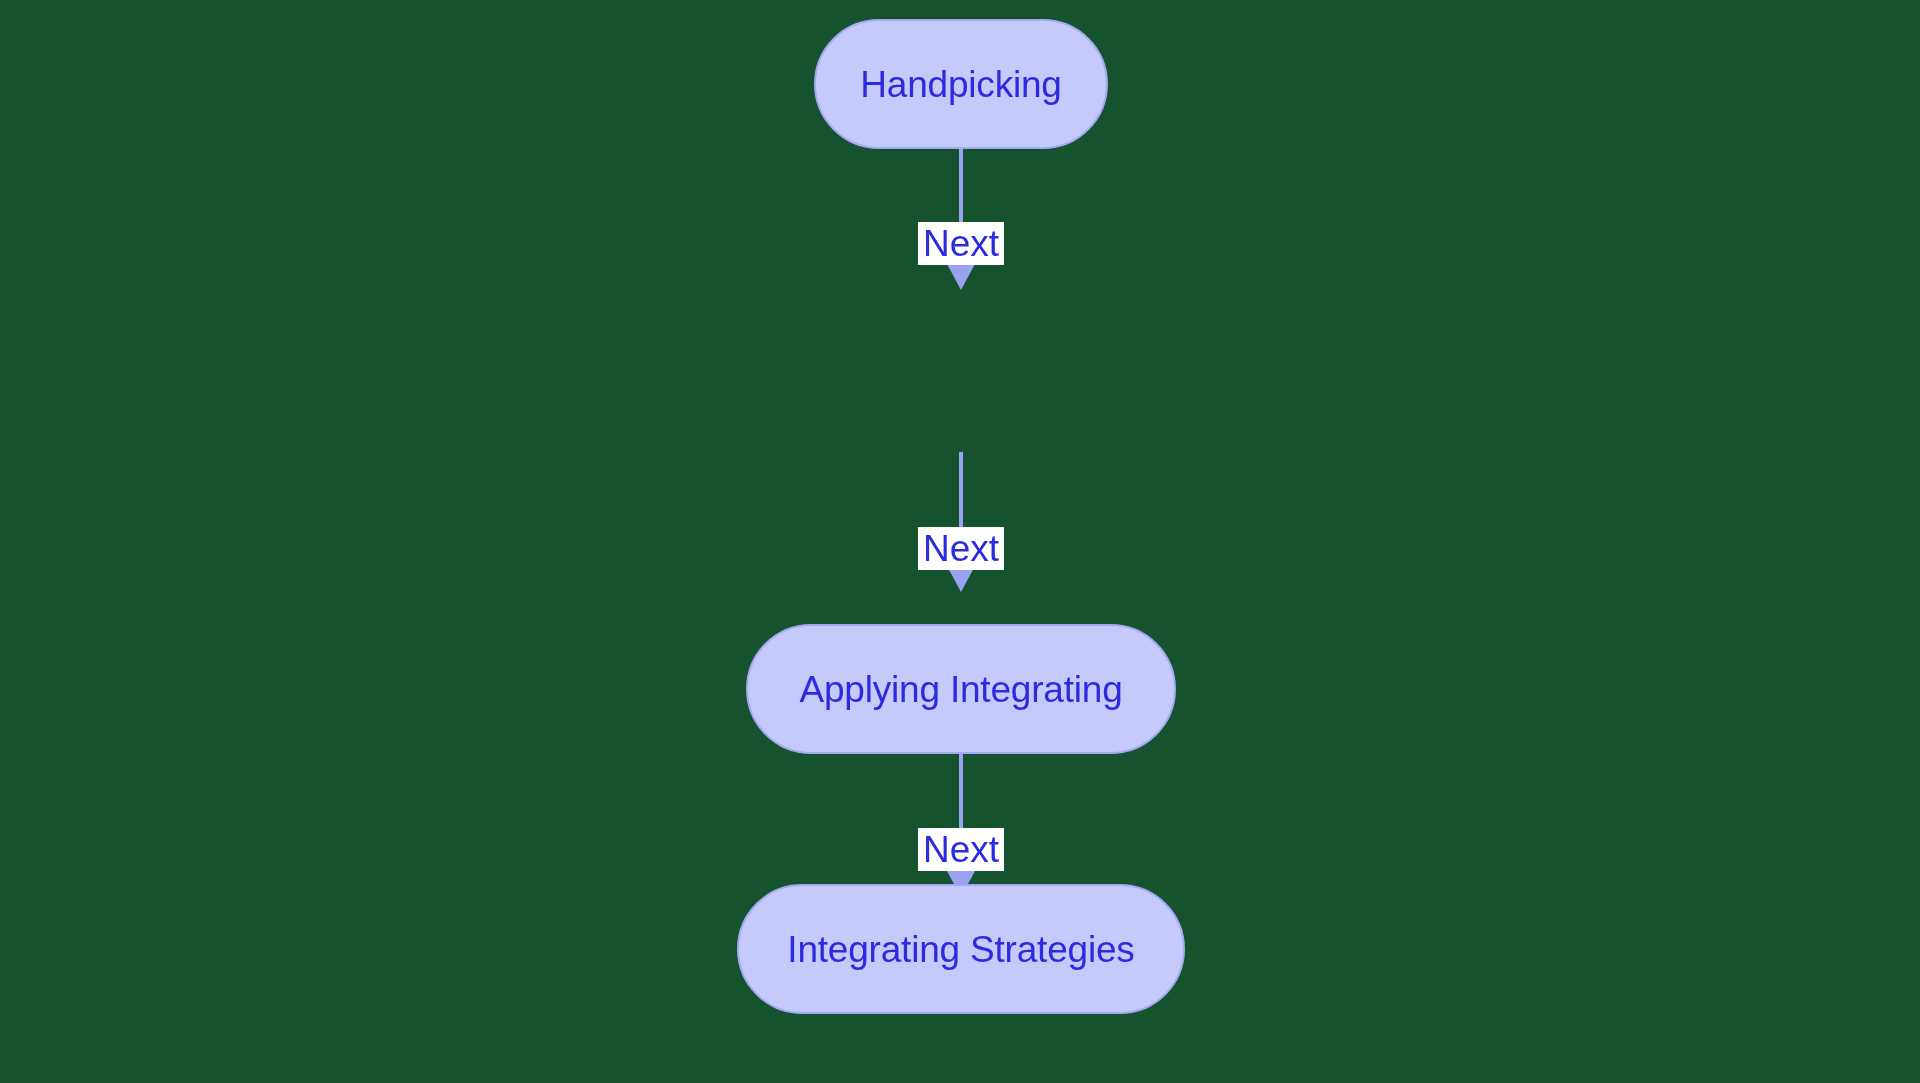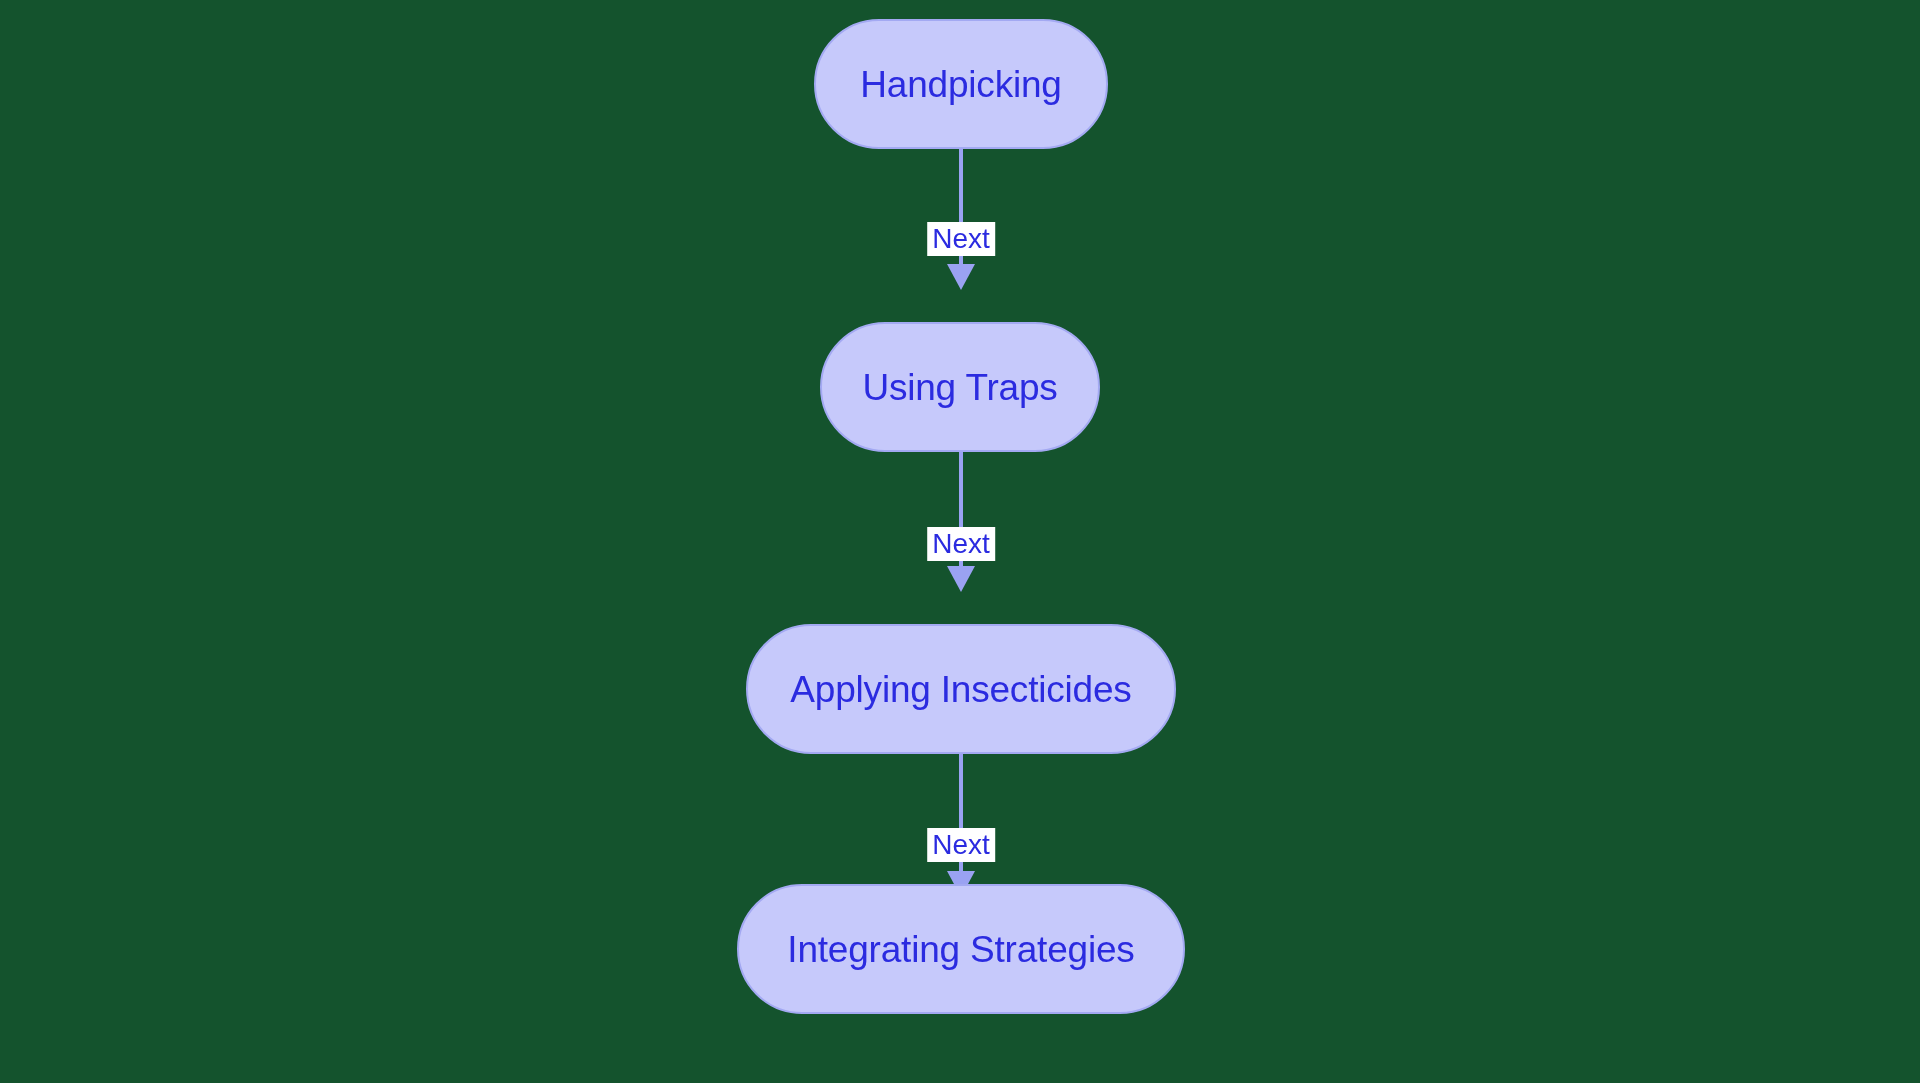--- a/index.html
+++ b/index.html
@@ -76,21 +76,21 @@
   .edge-1-arrow { top: 264px; }
   .edge-2-arrow { top: 566px; }
   .edge-3-arrow { top: 871px; }
 
   
   .edge-label {
     position: absolute;
     color: #2b2be0;
     background: #ffffff;
     font-family: "Liberation Sans", sans-serif;
-    font-size: 28px;
+    font-size: 37px;
     font-weight: 400;
     line-height: 1;
     white-space: nowrap;
     padding: 3px 5px;
     z-index: 4;
     transform: translateX(-50%);
   }
   .edge-1-label { left: 961px; top: 222px; }
   .edge-2-label { left: 961px; top: 527px; }
   .edge-3-label { left: 961px; top: 828px; }
@@ -101,30 +101,27 @@
 <div id="flowchart-canvas">
 
   <div class="node node-1">
     <span class="node-label">Handpicking</span>
   </div>
 
   <div class="edge-line edge-1-line"></div>
   <div class="edge-arrow edge-1-arrow"></div>
   <div class="edge-label edge-1-label">Next</div>
 
-  <div class="node node-2">
-    <span class="node-label">Using Traps</span>
-  </div>
 
   <div class="edge-line edge-2-line"></div>
   <div class="edge-arrow edge-2-arrow"></div>
   <div class="edge-label edge-2-label">Next</div>
 
   <div class="node node-3">
-    <span class="node-label">Applying Insecticides</span>
+    <span class="node-label">Applying Integrating</span>
   </div>
 
   <div class="edge-line edge-3-line"></div>
   <div class="edge-arrow edge-3-arrow"></div>
   <div class="edge-label edge-3-label">Next</div>
 
   <div class="node node-4">
     <span class="node-label">Integrating Strategies</span>
   </div>
 

